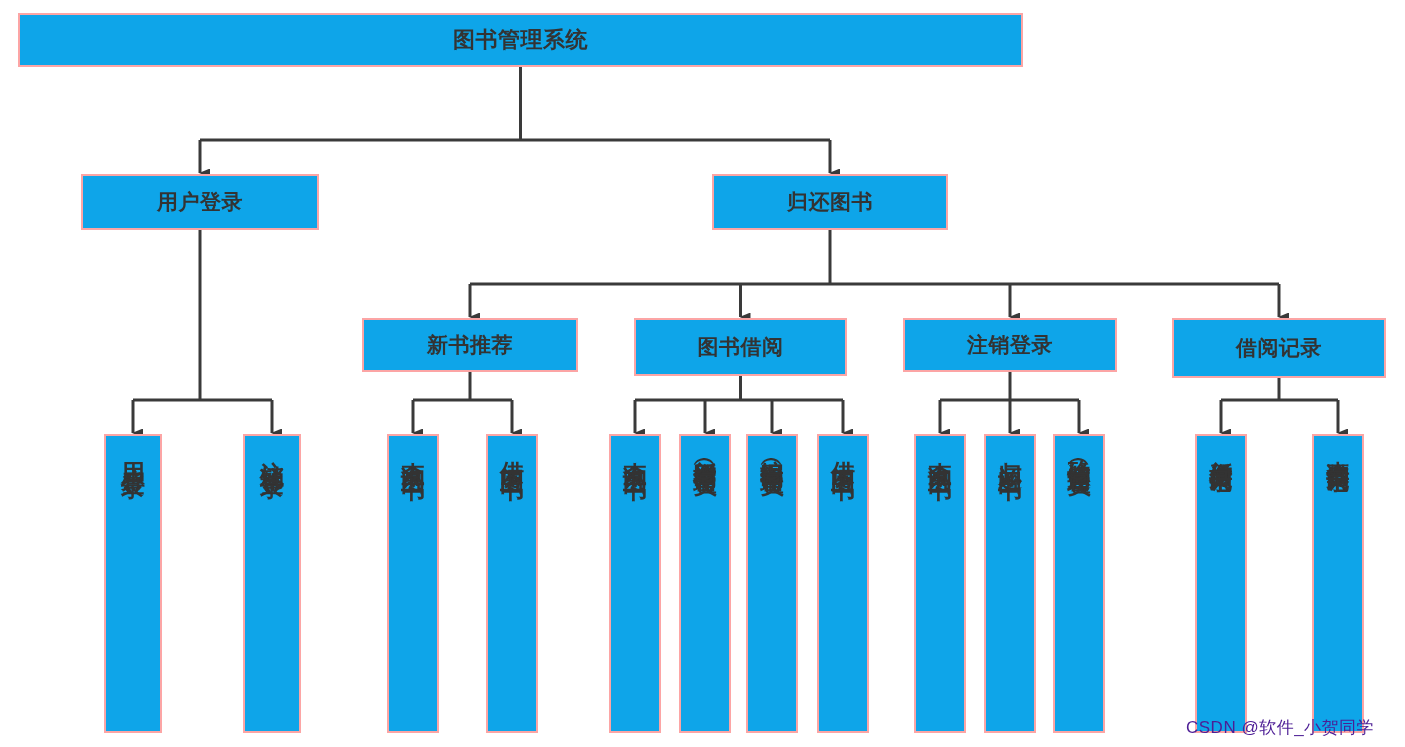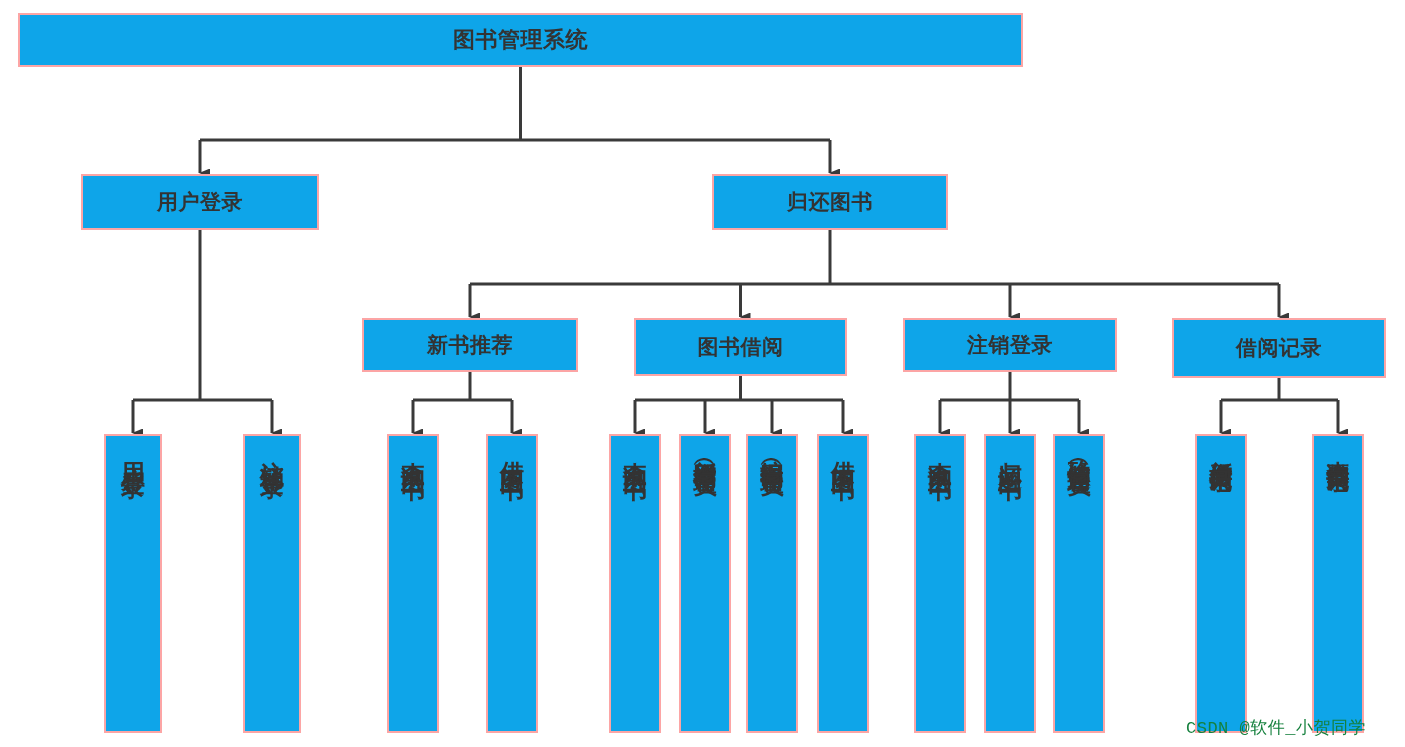--- a/index.html
+++ b/index.html
@@ -69,22 +69,22 @@
   }
   .node.vert.compact .node-label {
     font-size: 23px;
     letter-spacing: 2px;
   }
   .watermark {
     position: absolute;
     left: 1186px;
     top: 716px;
     font-size: 17px;
-    color: #15803d;
-    font-family: Liberation Mono, monospace;
+    color: #4c1d95;
+    font-family: Liberation Sans, sans-serif;
     white-space: nowrap;
     letter-spacing: 0.5px;
   }
 </style>
 </head>
 <body>
 
 <div id="diagram-root">
 
   <svg class="edges" viewBox="0 0 1405 747" xmlns="http://www.w3.org/2000/svg">

